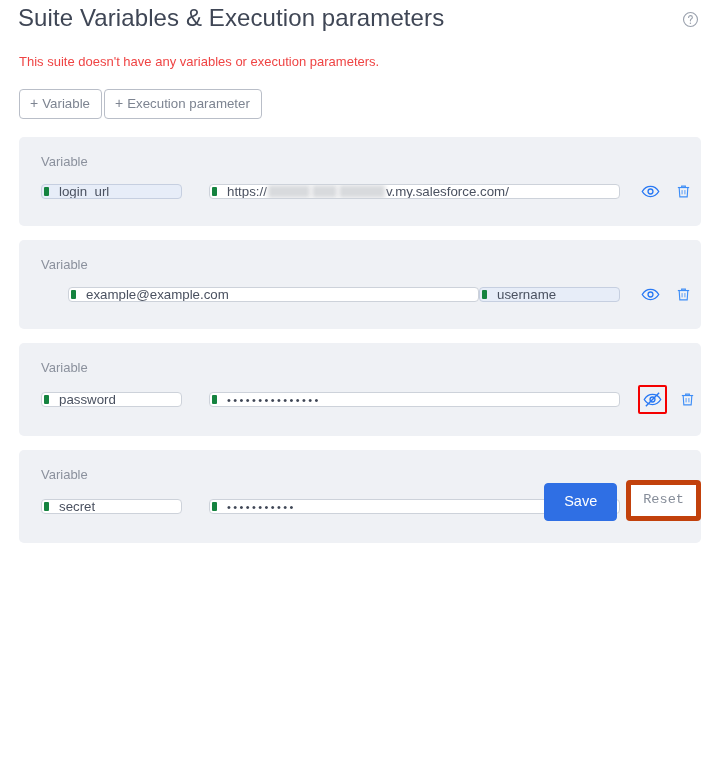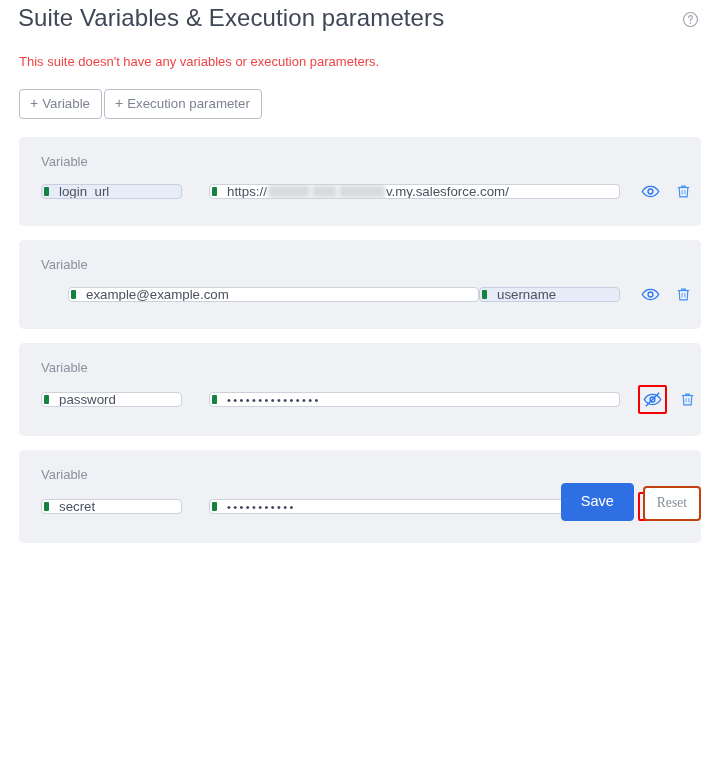--- a/index.html
+++ b/index.html
@@ -193,24 +193,24 @@
     color: #ffffff;
     font-size: 14.5px;
     font-family: "Liberation Sans", sans-serif;
     border-radius: 4px;
     padding: 9px 19px 10px 19px;
     line-height: 17px;
     cursor: pointer;
   }
   .btn-reset {
     background: #ffffff;
-    border: 2px solid #c2410c;
+    border: 5px solid #c2410c;
     color: #868d99;
     font-size: 13.6px;
-    font-family: Liberation Serif, serif;
+    font-family: Liberation Mono, monospace;
     border-radius: 4px;
     padding: 7px 12px 8px 12px;
     line-height: 16px;
     cursor: pointer;
   }
 </style>
 </head>
 <body>
 
 <div class="page">

